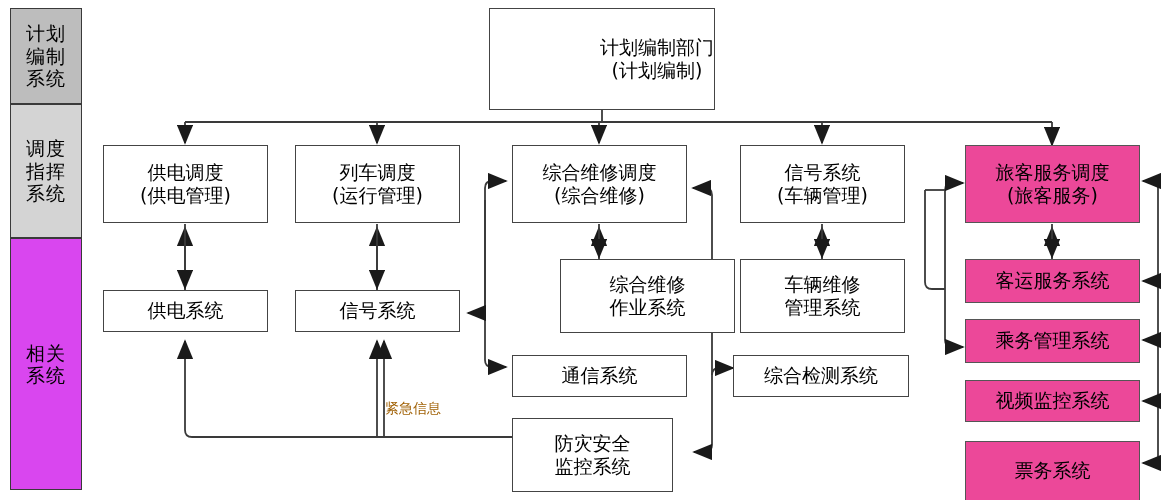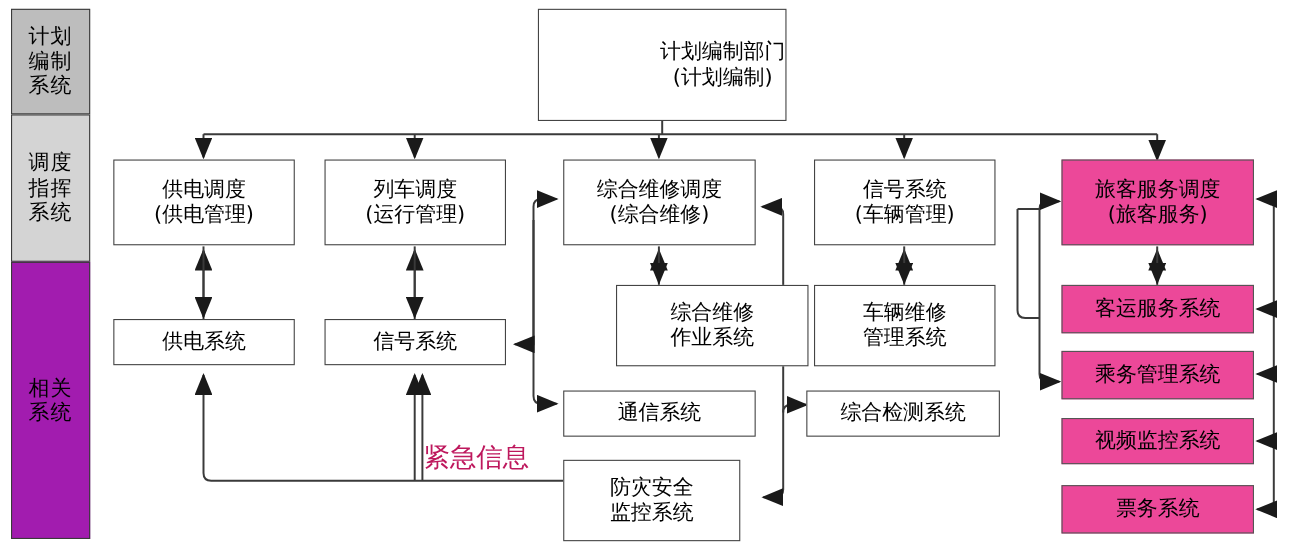--- a/index.html
+++ b/index.html
@@ -11,21 +11,21 @@
         display:flex;align-items:center;justify-content:center;text-align:center;
         font-size:19px;line-height:1.18;color:#000;letter-spacing:1px;}
   .band span{display:block;}
 
   .node{position:absolute;box-sizing:border-box;border:1px solid #444;background:#ffffff;
         display:flex;align-items:center;justify-content:center;text-align:center;
         font-size:19px;line-height:1.22;color:#000;}
   .node.gray{background:#ec4899;border:1px solid #555;}
   .node .l{display:block;white-space:nowrap;}
 
-  .edge-label{position:absolute;font-size:24px;color:#be185d;white-space:nowrap;}
+  .edge-label{position:absolute;font-size:14px;color:#a16207;white-space:nowrap;}
 </style>
 </head>
 <body>
 
 <div id="stage">
 
   <svg id="edges" viewBox="0 0 1172 500">
     <defs>
       <marker id="ah" markerWidth="11" markerHeight="9" refX="10" refY="4.5" orient="auto">
         <path d="M0,0 L11,4.5 L0,9 z" fill="#1a1a1a"></path>
@@ -89,21 +89,21 @@
   </div>
 
   <div class="band" style="left:10px;top:104px;width:72px;height:134px;background:#d4d4d4;">
     <div>
       <span>调度</span>
       <span>指挥</span>
       <span>系统</span>
     </div>
   </div>
 
-  <div class="band" style="left:10px;top:238px;width:72px;height:252px;background:#a21caf;">
+  <div class="band" style="left:10px;top:238px;width:72px;height:252px;background:#d946ef;">
     <div>
       <span>相关</span>
       <span>系统</span>
     </div>
   </div>
 
   <div class="node" style="left:489px;top:8px;width:226px;height:102px;justify-content:flex-end;">
     <div>
       <span class="l">计划编制部门</span>
       <span class="l">(计划编制)</span>
@@ -187,19 +187,19 @@
   </div>
 
   <div class="node gray" style="left:965px;top:319px;width:175px;height:44px;">
     <span class="l">乘务管理系统</span>
   </div>
 
   <div class="node gray" style="left:965px;top:380px;width:175px;height:42px;">
     <span class="l">视频监控系统</span>
   </div>
 
-  <div class="node gray" style="left:965px;top:441px;width:175px;height:44px;">
+  <div class="node gray" style="left:965px;top:441px;width:175px;height:60px;">
     <span class="l">票务系统</span>
   </div>
 
   <div class="edge-label" style="left:385px;top:400px;">紧急信息</div>
 
 </div>
 
 </body></html>

